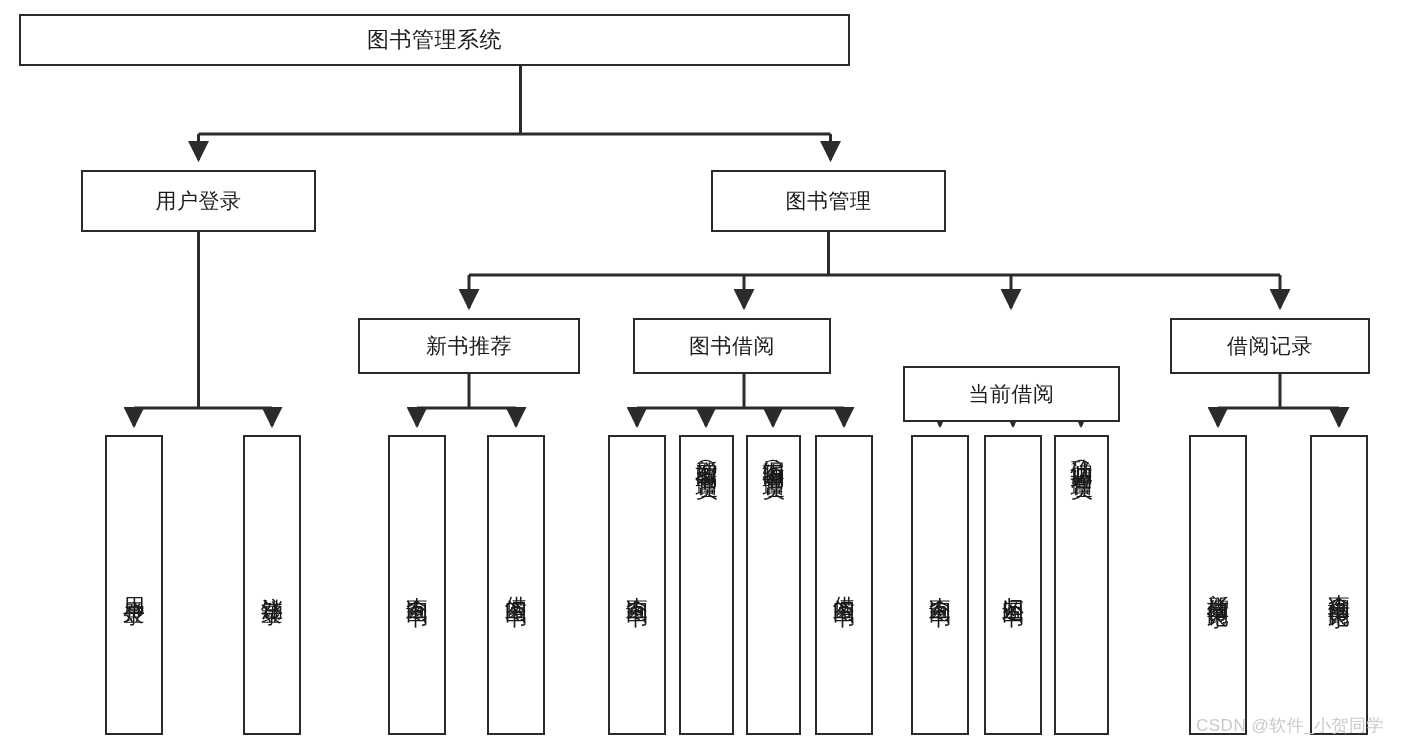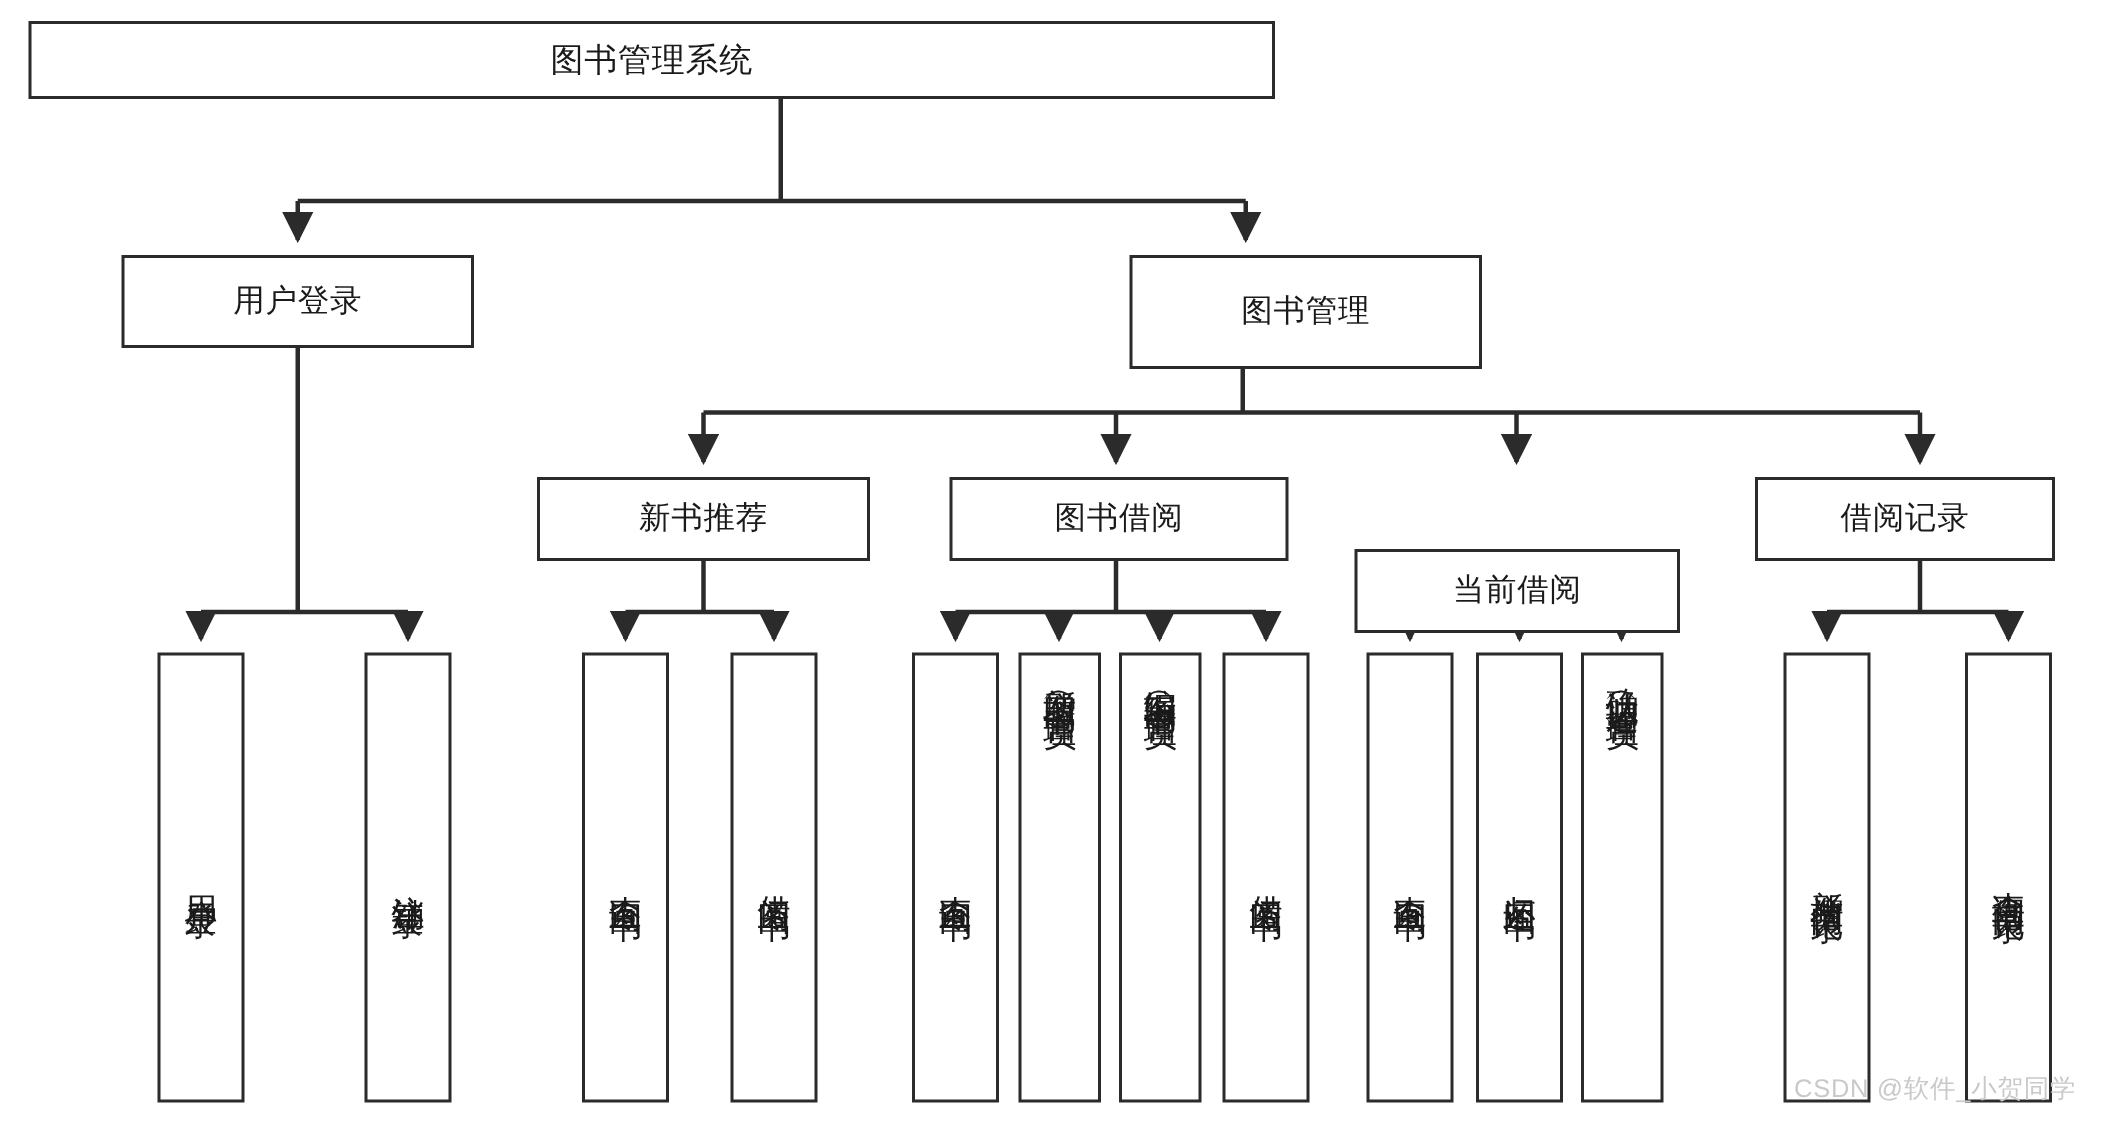--- a/index.html
+++ b/index.html
@@ -125,28 +125,28 @@
     </g>
   </svg>
 
   <div class="node root" style="left:19px; top:14px; width:831px; height:52px;">
     <span class="node-label">图书管理系统</span>
   </div>
 
   <div class="node lvl2" style="left:81px; top:170px; width:235px; height:62px;">
     <span class="node-label">用户登录</span>
   </div>
-  <div class="node lvl2" style="left:711px; top:170px; width:235px; height:76px;margin-left:42px;">
+  <div class="node lvl2" style="left:711px; top:170px; width:235px; height:62px;">
     <span class="node-label">图书管理</span>
   </div>
 
   <div class="node lvl3" style="left:358px; top:318px; width:222px; height:56px;">
     <span class="node-label">新书推荐</span>
   </div>
-  <div class="node lvl3" style="left:633px; top:318px; width:226px; height:56px;">
+  <div class="node lvl3" style="left:633px; top:318px; width:198px; height:56px;">
     <span class="node-label">图书借阅</span>
   </div>
   <div class="node lvl3" style="left:903px; top:318px; width:217px; height:56px;margin-top:48px;">
     <span class="node-label">当前借阅</span>
   </div>
   <div class="node lvl3" style="left:1170px; top:318px; width:200px; height:56px;">
     <span class="node-label">借阅记录</span>
   </div>
 
   <div class="node leaf centered" style="left:105px; top:435px; width:58px; height:300px;">

